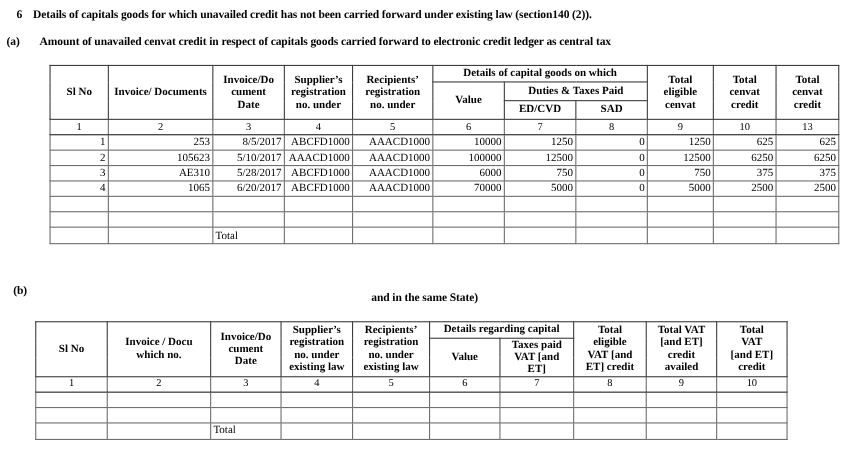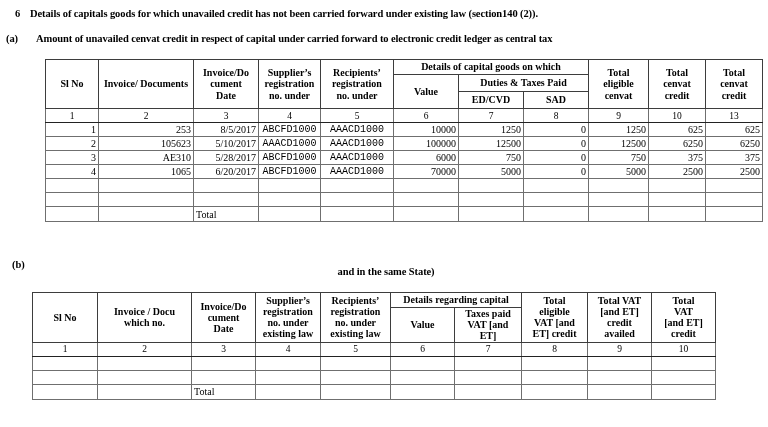--- a/index.html
+++ b/index.html
@@ -82,21 +82,21 @@
     height: 13px;
     font-size: 9.5px;
     border-top: 1px solid #222;
     border-bottom: 1px solid #222;
   }
   table.form td.data {
     height: 13px;
     font-size: 10px;
   }
   td.r { text-align: right; }
-  td.l { text-align: center; font-family: Liberation Mono, monospace; }
+  td.l { text-align: right; }
   td.blank { height: 13px; }
   td.total {
     font-weight: bold;
     text-align: left;
     padding-left: 4px;
     height: 14px;
   }
 
   
   table.form { border: 1px solid #111; }
@@ -121,21 +121,21 @@
 </head>
 <body>
 
 <div class="sec-line" id="heading-6">
   <span class="sec-num">6</span>
   <span class="sec-text">Details of capitals goods for which unavailed credit has not been carried forward under existing law (section140 (2)).</span>
 </div>
 
 <div class="sec-line" id="heading-a">
   <span class="sec-num paren">(a)</span>
-  <span class="sec-text">Amount of unavailed cenvat credit in respect of capital under carried forward to electronic credit ledger as central tax</span>
+  <span class="sec-text">Amount of unavailed cenvat credit in respect of capitals goods carried forward to electronic credit ledger as central tax</span>
 </div>
 
 <table class="form" id="table-capital-goods-central-tax">
   <colgroup>
     <col style="width:53px">
     <col style="width:95px">
     <col style="width:65px">
     <col style="width:62px">
     <col style="width:73px">
     <col style="width:65px">

